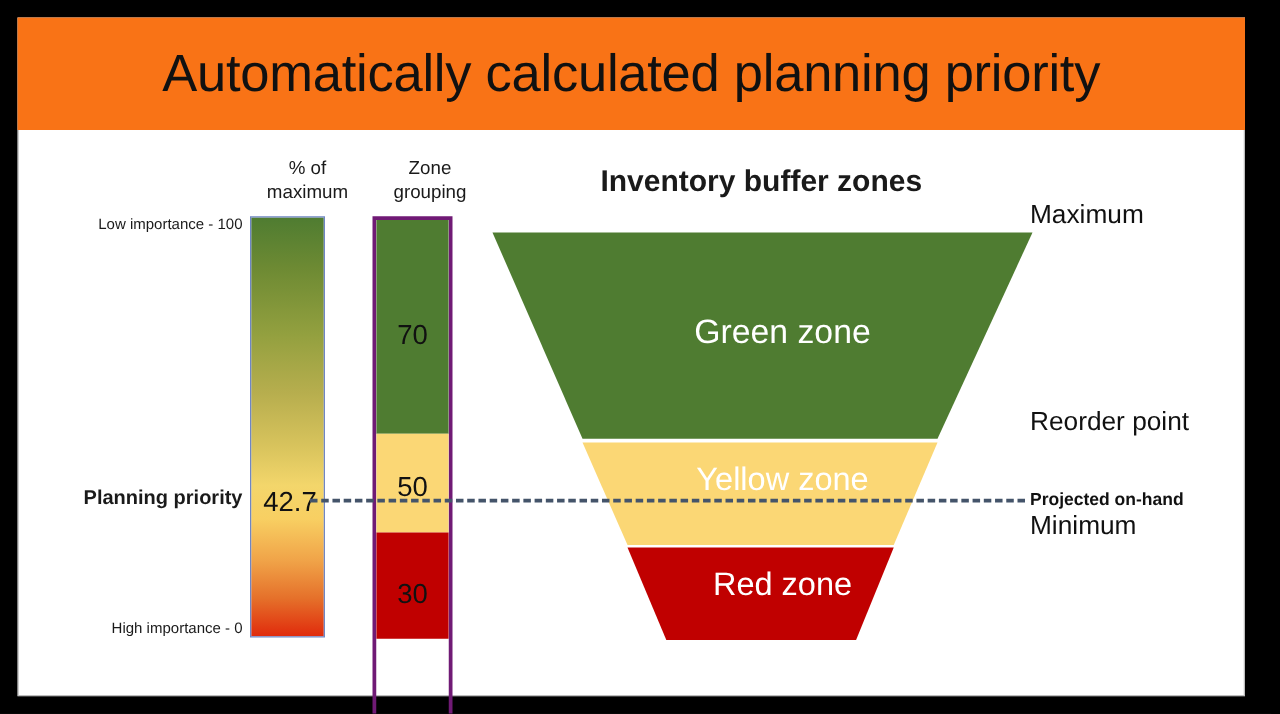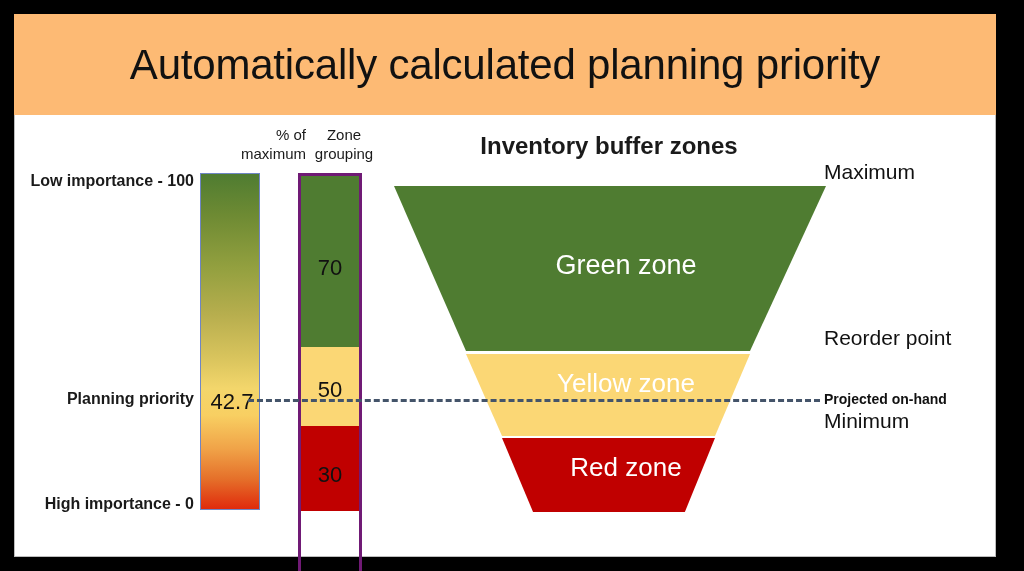--- a/index.html
+++ b/index.html
@@ -20,43 +20,43 @@
     position: absolute;
     left: 14px; top: 14px;
     width: 982px; height: 543px;
     background: #ffffff;
     box-shadow: 0 0 0 1px #bdbdbd inset;
   }
   
   #title-banner {
     position: absolute;
     left: 0; top: 0;
-    width: 982px; height: 101px;
-    background: #fdba74;
+    width: 982px; height: 90px;
+    background: #f97316;
     display: flex;
     align-items: center;
     justify-content: center;
   }
   #title-text {
     font-size: 42px;
     color: #111111;
     font-family: "Liberation Sans", sans-serif;
     font-weight: 400;
     letter-spacing: -0.2px;
     white-space: nowrap;
   }
   
   .col-head {
     position: absolute;
     text-align: center;
     font-size: 15px;
     color: #1a1a1a;
     line-height: 1.25;
   }
-  #head-pct { left: 172px; top: 112px; width: 120px; text-align: right; }
+  #head-pct { left: 172px; top: 112px; width: 120px; }
   #head-zone { left: 270px; top: 112px; width: 120px; }
   #head-buffer {
     position: absolute;
     left: 380px; top: 118px; width: 430px;
     text-align: center;
     font-size: 24px;
     color: #1a1a1a;
     font-weight: bold;
   }
   
@@ -80,25 +80,24 @@
   #gradient-value {
     position: absolute;
     left: 190px; top: 375px;
     width: 56px;
     text-align: center;
     font-size: 22px;
     color: #111;
   }
   .axis-label {
     position: absolute;
-    font-size: 16px;
+    font-size: 12px;
     color: #1a1a1a;
     text-align: right;
     white-space: nowrap;
-    font-weight: bold;
   }
   #label-low { left: 0px; top: 158px; width: 180px; }
   #label-high { left: 0px; top: 481px; width: 180px; padding-left: 18px; }
   #label-priority {
     left: 0px; top: 376px; width: 180px;
     font-weight: bold; font-size: 16px;
   }
   
   #zone-bar {
     position: absolute;

